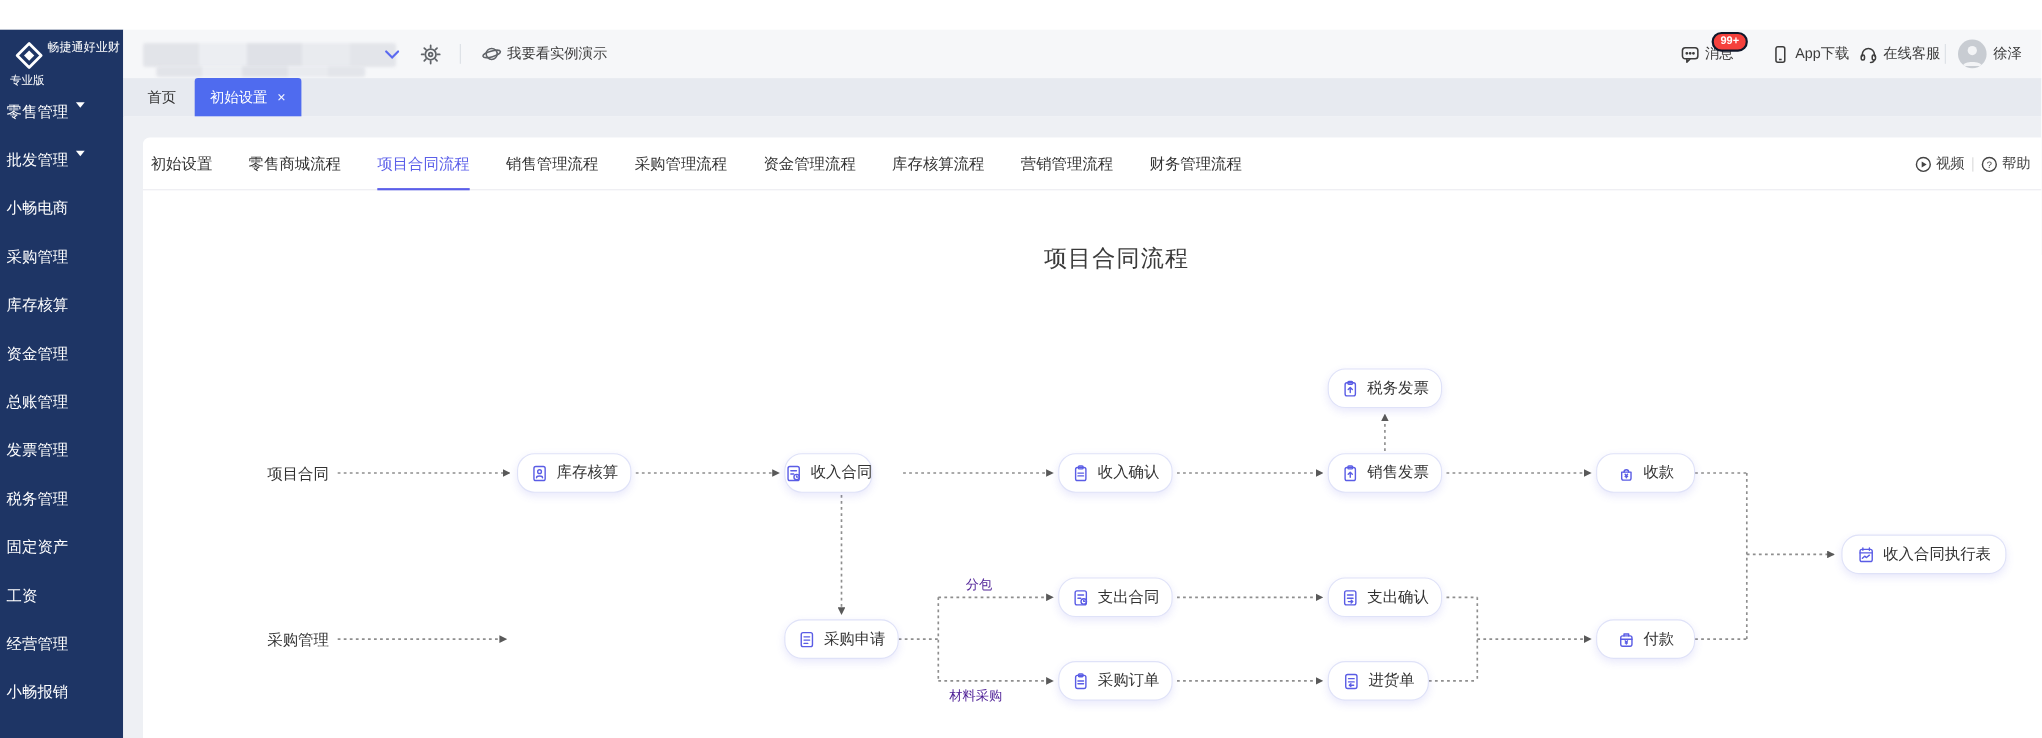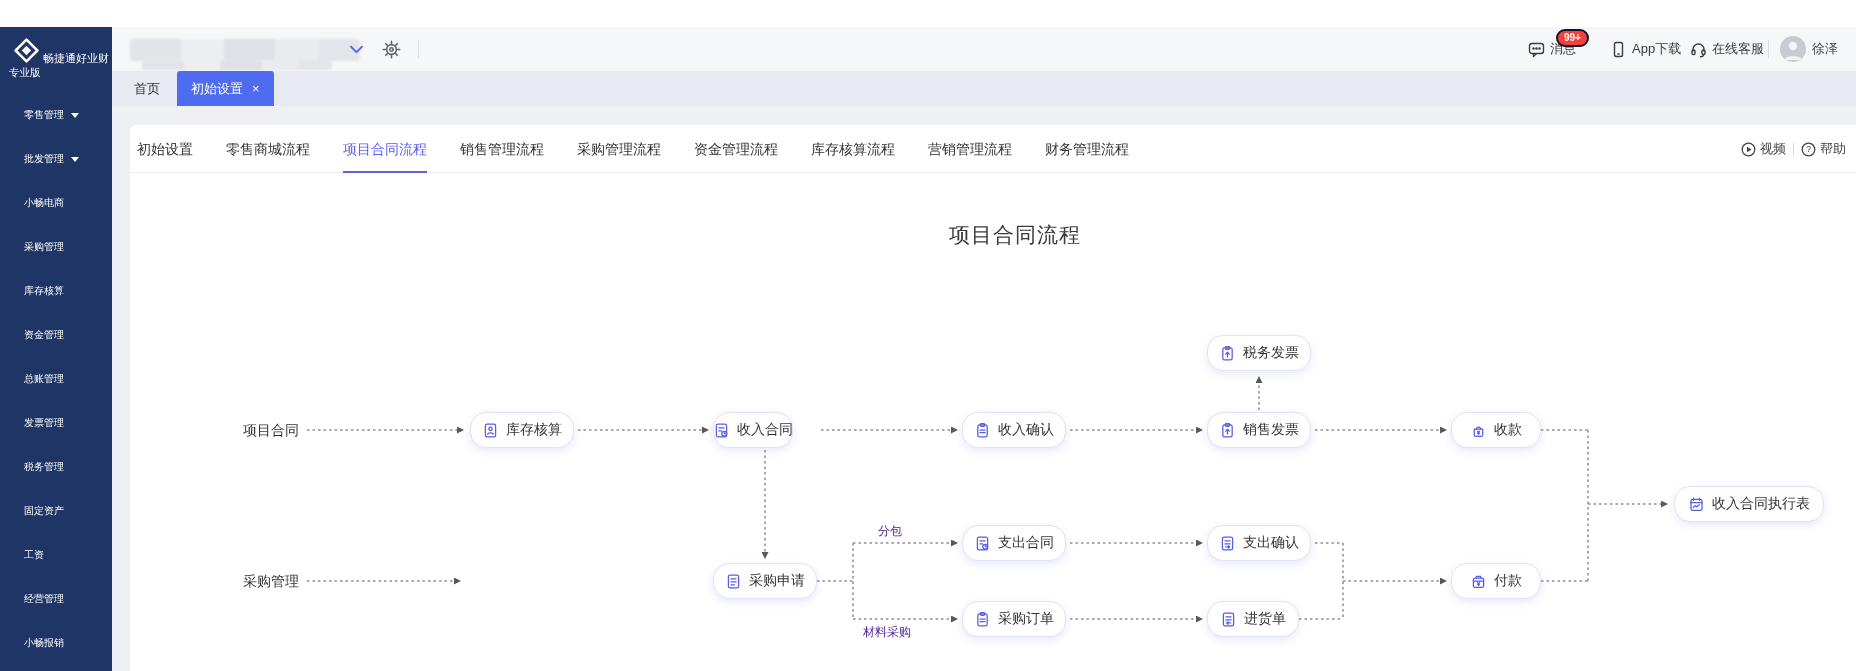--- a/index.html
+++ b/index.html
@@ -7,25 +7,25 @@
   .app{position:relative;width:1856px;height:671px;overflow:hidden;
        font-family:"Liberation Sans","DejaVu Sans",sans-serif;color:#333}
 
   
   .topstrip{position:absolute;left:0;top:0;width:1856px;height:27px;background:#fff}
 
   
   .sidebar{position:absolute;left:0;top:27px;width:112px;height:644px;background:#1e3565}
   .logo{position:absolute;left:0;top:6px;width:112px;height:58px}
   .logo-mark{position:absolute;left:13px;top:4px}
-  .logo-name{position:absolute;left:43px;top:18px;font-size:11px;color:#fff;white-space:nowrap}
+  .logo-name{position:absolute;left:43px;top:2px;font-size:11px;color:#fff;white-space:nowrap}
   .logo-edition{position:absolute;left:9px;top:33px;font-size:10.5px;color:#fff}
   .snav{position:absolute;left:0;top:66px;width:112px}
-  .sitem{height:44px;display:flex;align-items:center;padding-left:24px;
-         font-size:10px;color:#fff;cursor:pointer;white-space:nowrap}
+  .sitem{height:44px;display:flex;align-items:flex-start;padding-left:6px;
+         font-size:14px;color:#fff;cursor:pointer;white-space:nowrap}
   .caret{margin-left:7px;width:0;height:0;border-left:4.5px solid transparent;
          border-right:4.5px solid transparent;border-top:5.5px solid #fff}
 
   
   .header{position:absolute;left:112px;top:27px;width:1744px;height:44px;background:#f6f7f9}
   .hitem{position:absolute;top:0;height:44px;display:flex;align-items:center;gap:5px;
          font-size:13px;color:#3c3c3c;white-space:nowrap}
   .mosaic{position:absolute;border-radius:3px;filter:blur(1.3px);
     background:linear-gradient(90deg,#e2e4e9 0 22%,#eceef2 22% 41%,#dfe1e7 41% 63%,#e9ebef 63% 82%,#e3e5ea 82%)}
   .vdiv{position:absolute;top:13px;width:1px;height:18px;background:#dcdfe5}
@@ -196,20 +196,27 @@
         </svg>
     </div>
     <div class="hitem" style="left:270px">
       <svg width="19" height="19" viewBox="0 0 18 18" fill="none" stroke="#5f6368" stroke-width="1.5" stroke-linecap="round">
         <circle cx="9" cy="9" r="4.6"></circle>
           <circle cx="9" cy="9" r="1.6"></circle>
         <path d="M9 1.2v2M9 14.8v2M1.2 9h2M14.8 9h2M3.5 3.5l1.4 1.4M13.1 13.1l1.4 1.4M3.5 14.5l1.4-1.4M13.1 4.9l1.4-1.4"></path>
       </svg>
     </div>
     <div class="vdiv" style="left:306px"></div>
+    <div class="hitem" style="left:326px">
+      <svg width="18" height="18" viewBox="0 0 18 18" fill="none" stroke="#5f6368" stroke-width="1.4">
+        <circle cx="9" cy="9" r="5"></circle>
+          <ellipse cx="9" cy="9" rx="8.2" ry="2.6" transform="rotate(-16 9 9)"></ellipse>
+      </svg>
+      <span>我要看实例演示</span>
+    </div>
 
     <div class="hitem" style="left:1416px">
       <svg width="17" height="17" viewBox="0 0 17 17" fill="none" stroke="#3c3c3c" stroke-width="1.4" stroke-linejoin="round">
         <rect x="1.5" y="2.5" width="14" height="10" rx="2.5"></rect>
           <path d="M5.5 12.5v3l3-3"></path>
         <circle cx="5.5" cy="7.5" r=".6" fill="#3c3c3c"></circle>
           <circle cx="8.5" cy="7.5" r=".6" fill="#3c3c3c"></circle>
           <circle cx="11.5" cy="7.5" r=".6" fill="#3c3c3c"></circle>
       </svg>
       <span>消息</span>

